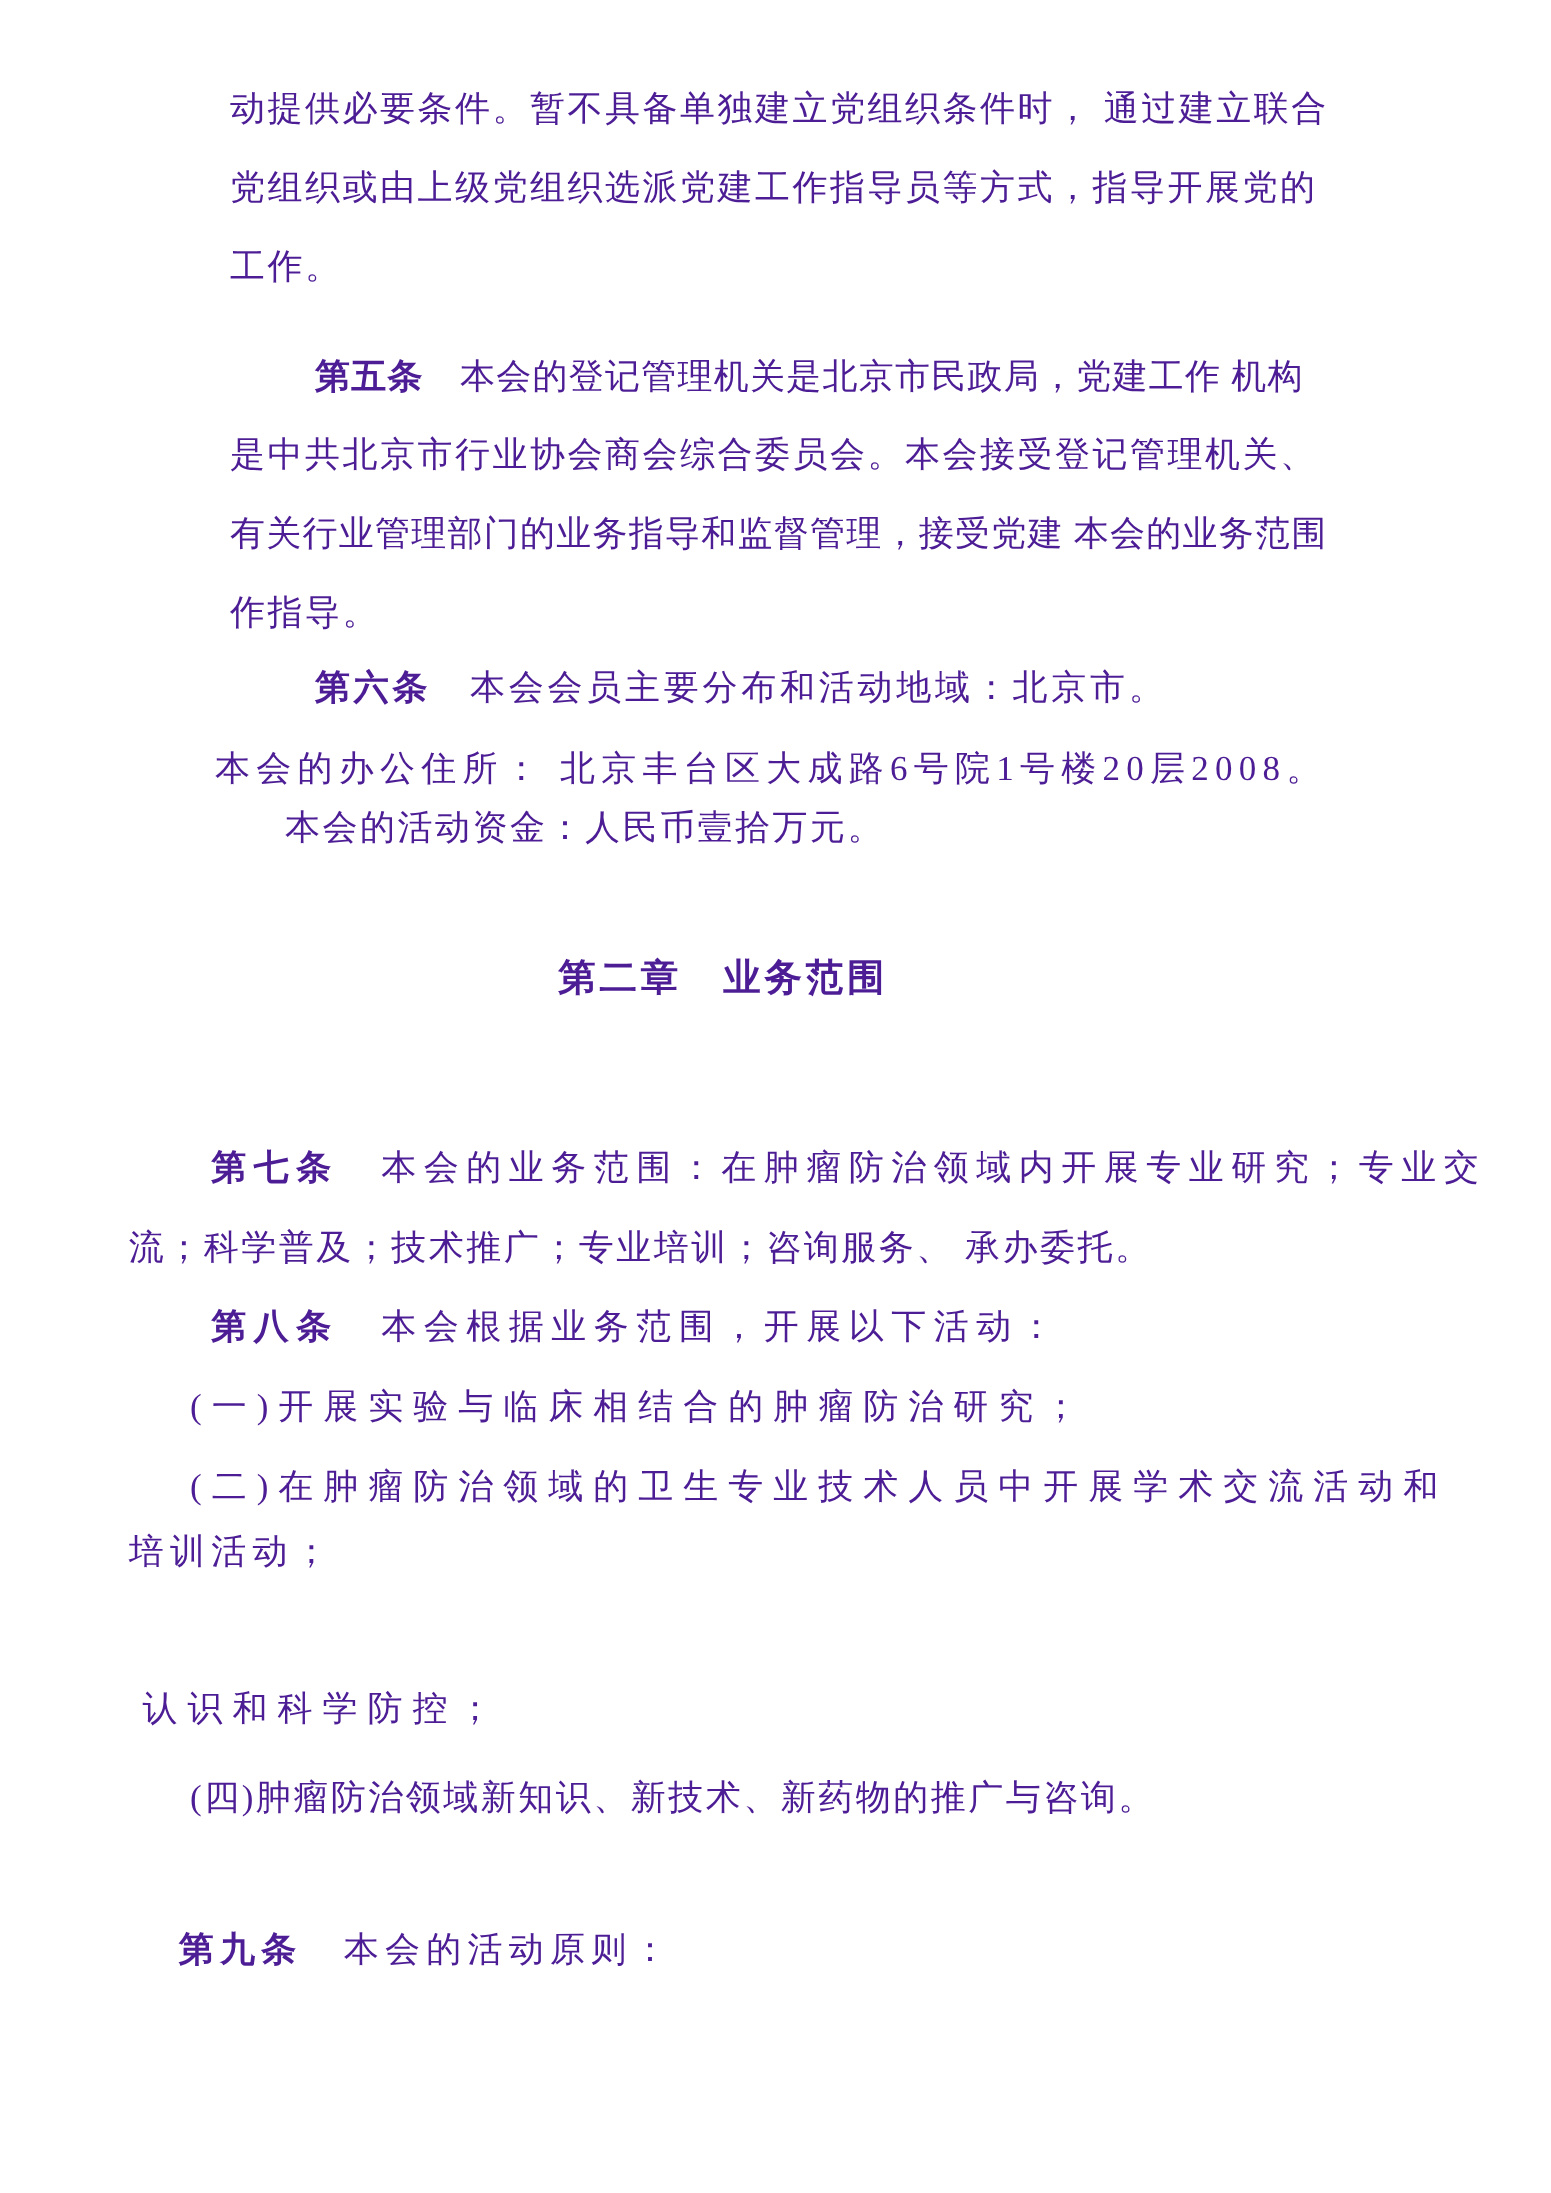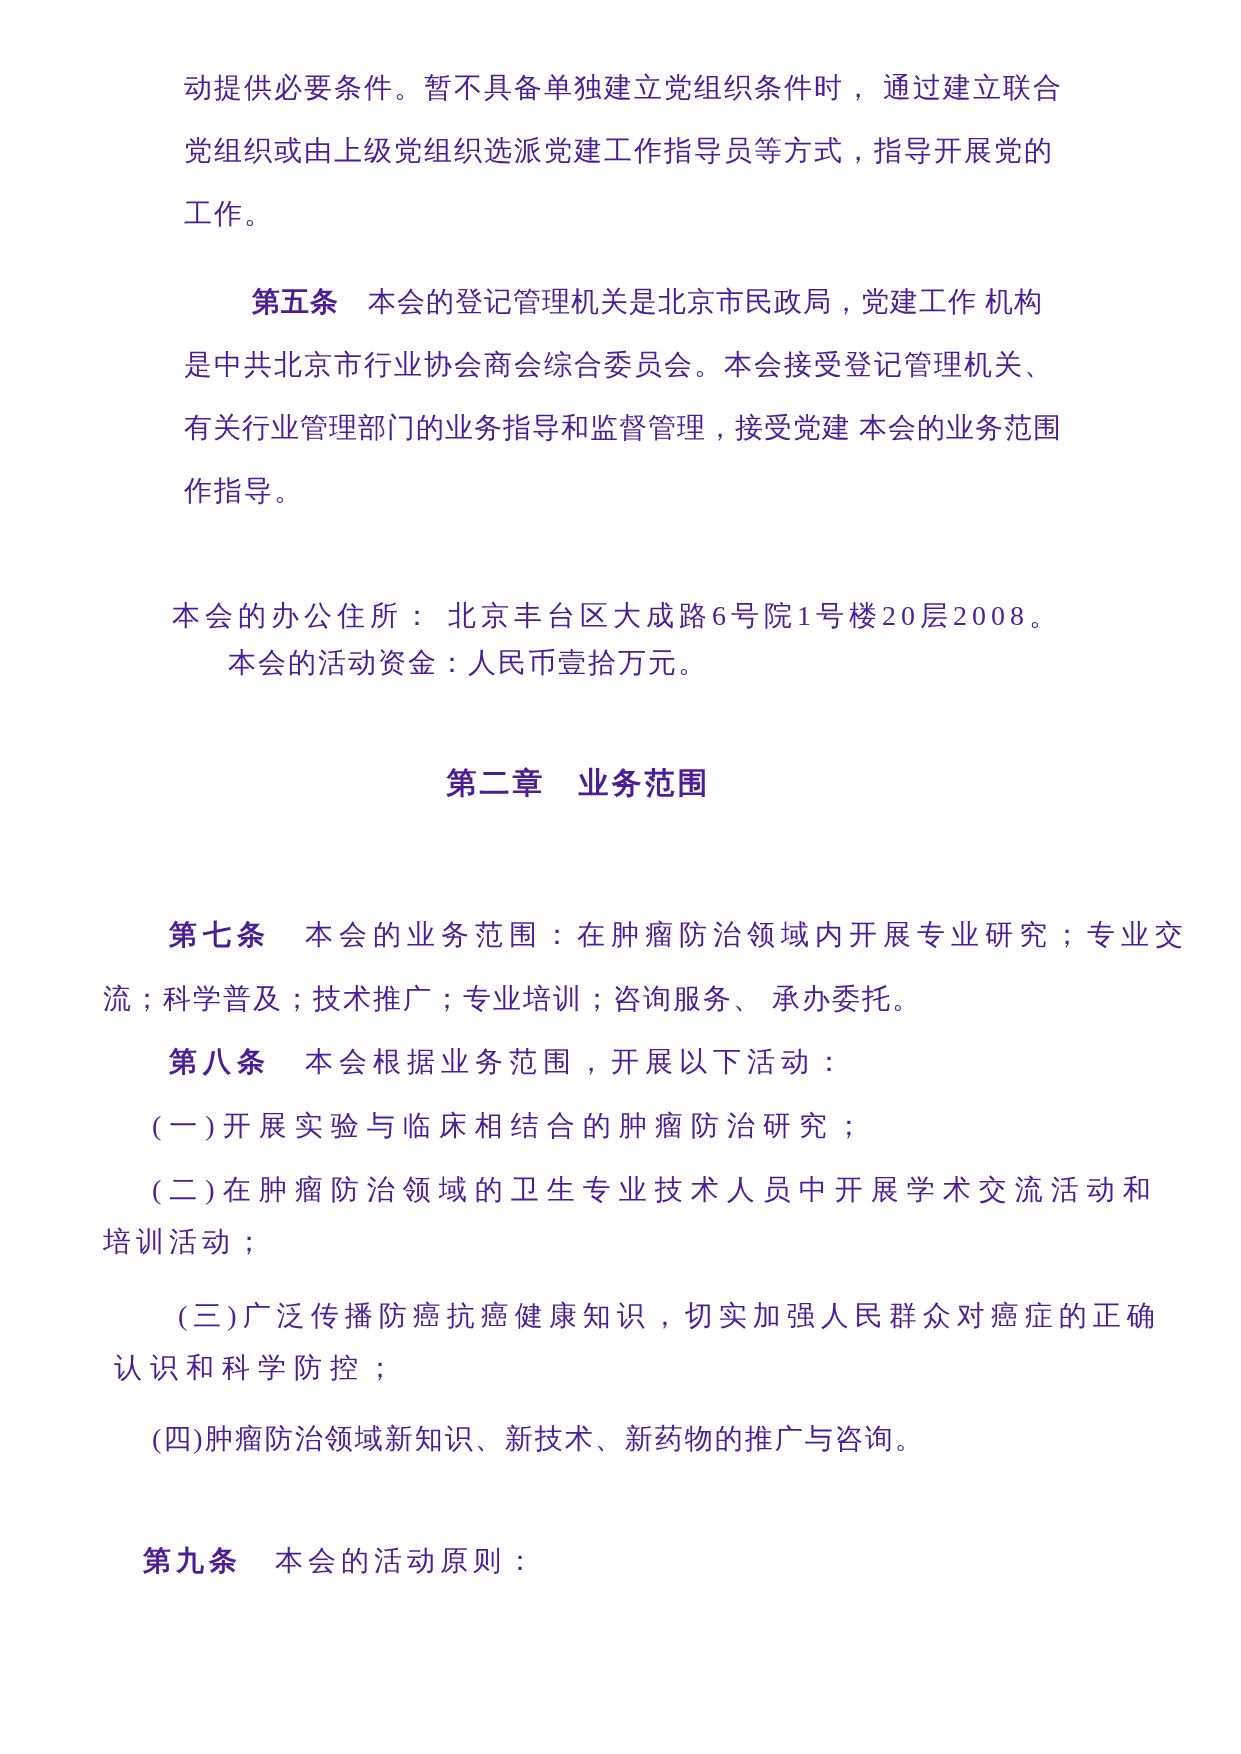--- a/index.html
+++ b/index.html
@@ -41,31 +41,31 @@
 
   <div class="ln ls2" style="left:184px; top:70px">动提供必要条件。暂不具备单独建立党组织条件时， 通过建立联合</div>
   <div class="ln ls2" style="left:184px; top:133px">党组织或由上级党组织选派党建工作指导员等方式，指导开展党的</div>
   <div class="ln ls2" style="left:184px; top:196px">工作。</div>
 
   <div class="ln ls1" style="left:252px; top:284px"><span class="b">第五条</span><span>　本会的登记管理机关是北京市民政局，党建工作 机构</span></div>
   <div class="ln ls2" style="left:184px; top:347px">是中共北京市行业协会商会综合委员会。本会接受登记管理机关、</div>
   <div class="ln ls1" style="left:184px; top:410px">有关行业管理部门的业务指导和监督管理，接受党建 本会的业务范围</div>
   <div class="ln ls2" style="left:184px; top:473px">作指导。</div>
 
+  <div class="ln ls3" style="left:252px; top:533px"><span class="b">第六条</span><span>　本会会员主要分布和活动地域：北京市。</span></div>
   <div class="ln ls5" style="left:172px; top:598px">本会的办公住所： 北京丰台区大成路6号院1号楼20层2008。</div>
   <div class="ln ls2" style="left:228px; top:645px">本会的活动资金：人民币壹拾万元。</div>
 
   <div class="ln ls3 center b" style="top:763px">第二章　业务范围</div>
 
   <div class="ln ls6" style="left:143px; top:917px"><span class="b">第七条</span><span>　本会的业务范围：在肿瘤防治领域内开展专业研究；专业交</span></div>
   <div class="ln ls2" style="left:103px; top:981px">流；科学普及；技术推广；专业培训；咨询服务、 承办委托。</div>
 
   <div class="ln ls6" style="left:143px; top:1044px"><span class="b">第八条</span><span>　本会根据业务范围，开展以下活动：</span></div>
   <div class="ln ls8" style="left:152px; top:1108px">(一)开展实验与临床相结合的肿瘤防治研究；</div>
   <div class="ln ls8" style="left:152px; top:1172px">(二)在肿瘤防治领域的卫生专业技术人员中开展学术交流活动和</div>
   <div class="ln ls5" style="left:103px; top:1224px">培训活动；</div>
-  <div class="ln ls6" style="left:152px; top:1298px">(三)广泛传播防癌抗癌健康知识，切实加强人民群众对癌症的正确</div>
   <div class="ln ls8" style="left:114px; top:1350px">认识和科学防控；</div>
   <div class="ln ls2" style="left:152px; top:1421px">(四)肿瘤防治领域新知识、新技术、新药物的推广与咨询。</div>
 
   <div class="ln ls5" style="left:143px; top:1543px"><span class="b">第九条</span><span>　本会的活动原则：</span></div>
 
 </div>
 
 </body></html>

